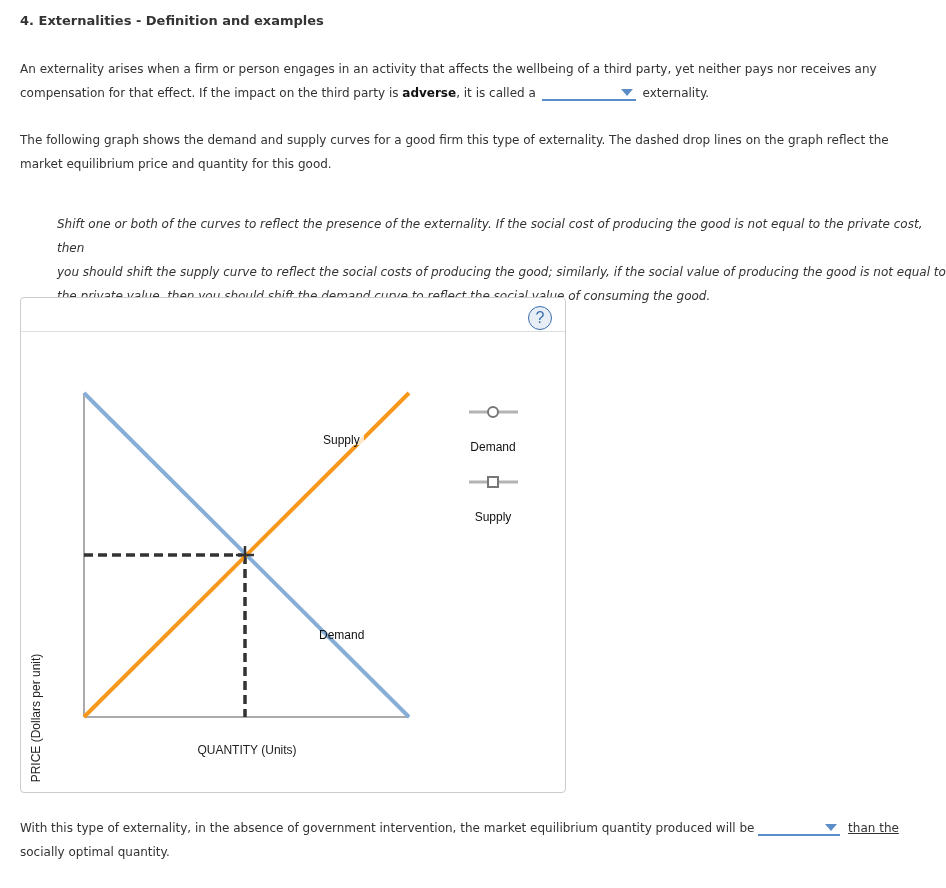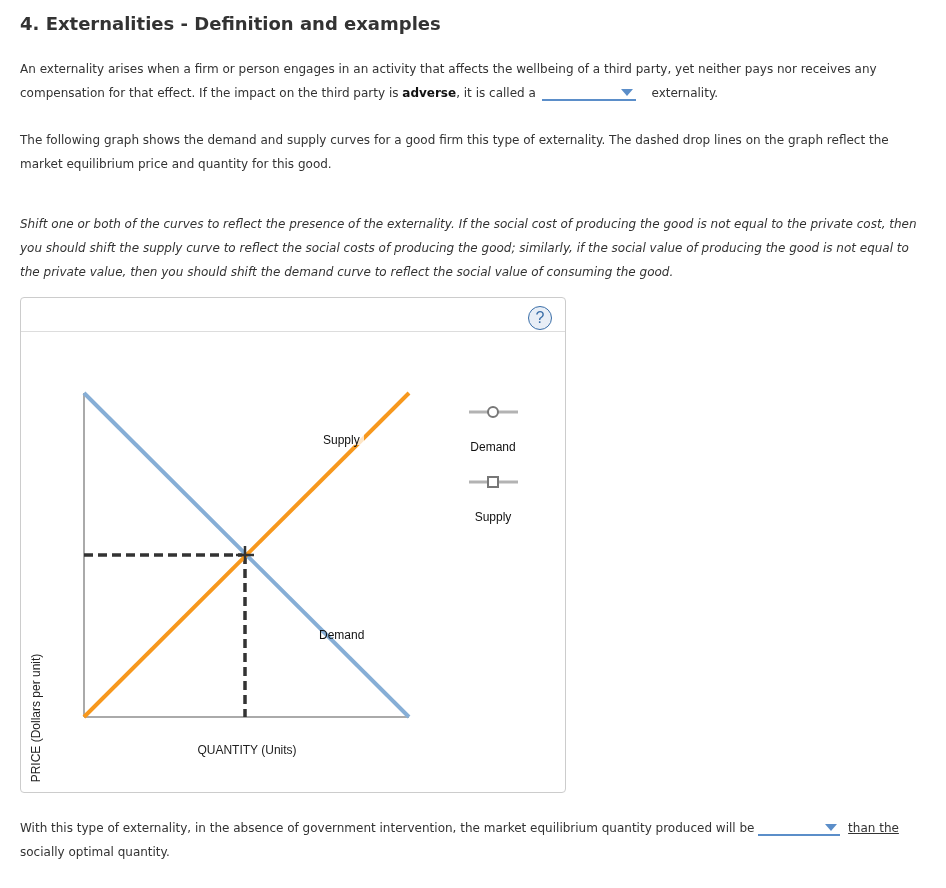--- a/index.html
+++ b/index.html
@@ -4,28 +4,28 @@
 <style>
   * { box-sizing: border-box; }
   html, body { margin: 0; padding: 0; background: #ffffff; }
   body {
     width: 946px; height: 888px; position: relative; overflow: hidden;
     font-family: "DejaVu Sans", "Liberation Sans", sans-serif;
     color: #333333;
   }
   .title {
     position: absolute; left: 20px; top: 13px;
-    font-size: 18px; font-weight: bold; color: #333;
+    font-size: 13px; font-weight: bold; color: #333;
   }
   .para {
     position: absolute; left: 20px;
     font-size: 12px; line-height: 24px; color: #333;
   }
   .para b { color: #111; text-align: center; }
-  .italic { font-style: italic; }
+  .italic { font-style: italic; margin-left: 37px; }
   .dropdown {
     display: inline-block; position: relative;
     border-bottom: 2px solid #5b8ec9;
     height: 16px; vertical-align: -4px;
   }
   .dropdown .caret {
     position: absolute; right: 3px; top: 4px;
     width: 0; height: 0;
     border-left: 6px solid transparent; border-right: 6px solid transparent;
     border-top: 7px solid #5b8ec9;
@@ -53,21 +53,21 @@
 <div class="title">4. Externalities - Definition and examples</div>
 
 <div class="para" style="top:57px;">
   <div>An externality arises when a firm or person engages in an activity that affects the wellbeing of a third party, yet neither pays nor receives any</div>
   <div>
     <span>compensation for that effect. If the impact on the third party is </span><b>adverse</b><span>, it is called a</span>
     <span class="dropdown" style="width:94px;margin-left:2px;">
       <span></span>
       <span class="caret"></span>
     </span>
-    <span style="margin-left:12px;">externality.</span>
+    <span style="margin-left:3px;">externality.</span>
   </div>
 </div>
 
 <div class="para" style="top:128px;">
   <div>The following graph shows the demand and supply curves for a good firm this type of externality. The dashed drop lines on the graph reflect the</div>
   <div>market equilibrium price and quantity for this good.</div>
 </div>
 
 <div class="para italic" style="top:212px;">
   <div>Shift one or both of the curves to reflect the presence of the externality. If the social cost of producing the good is not equal to the private cost, then</div>

